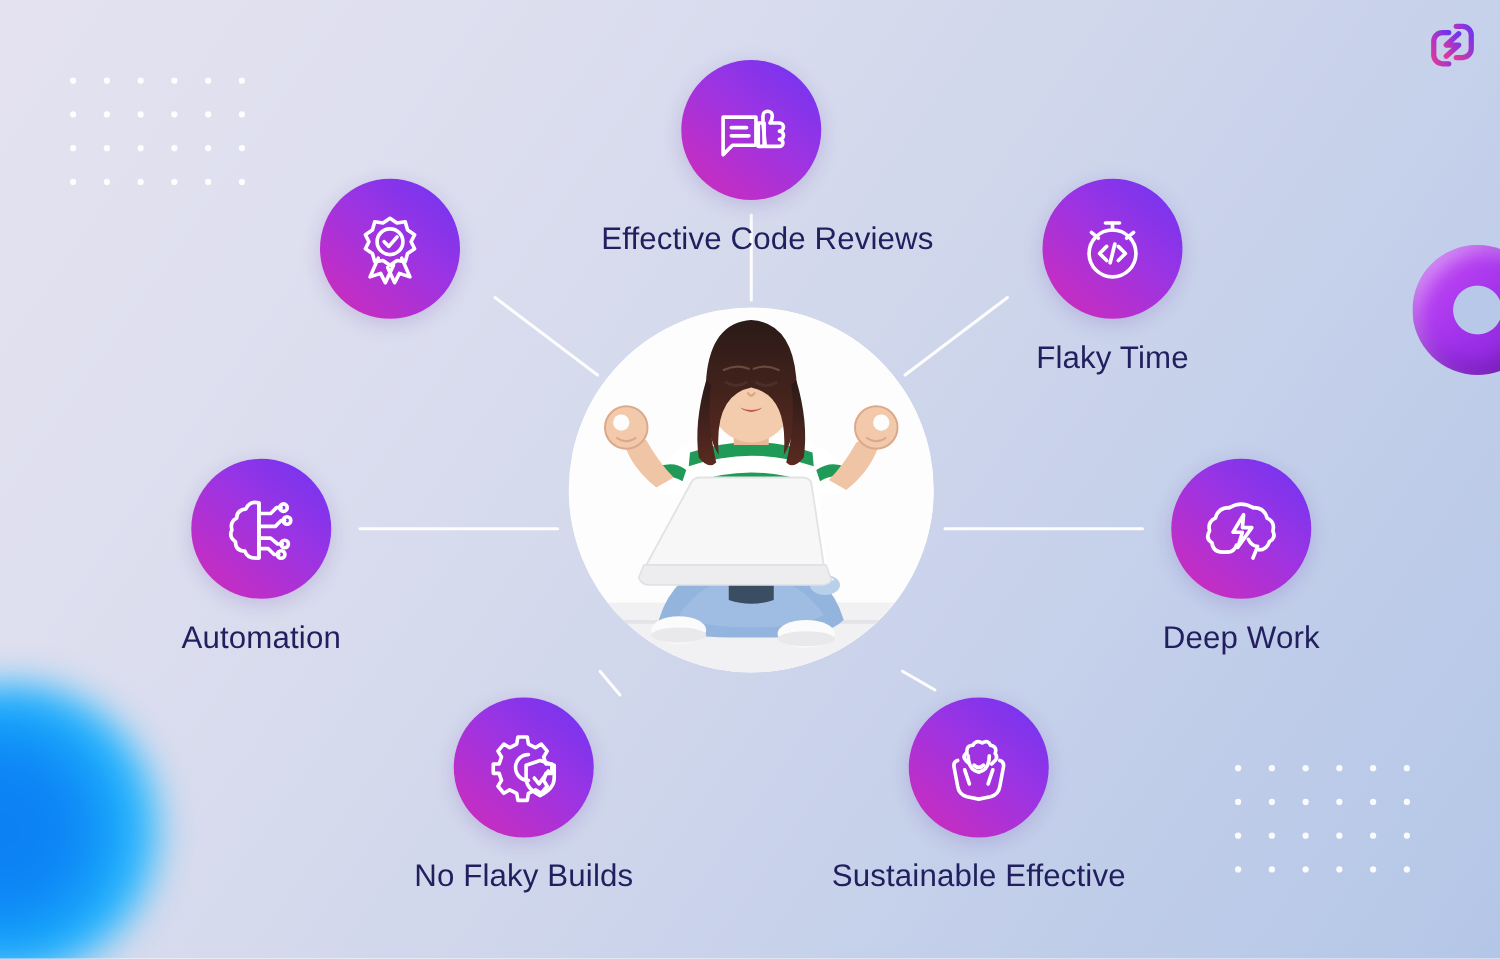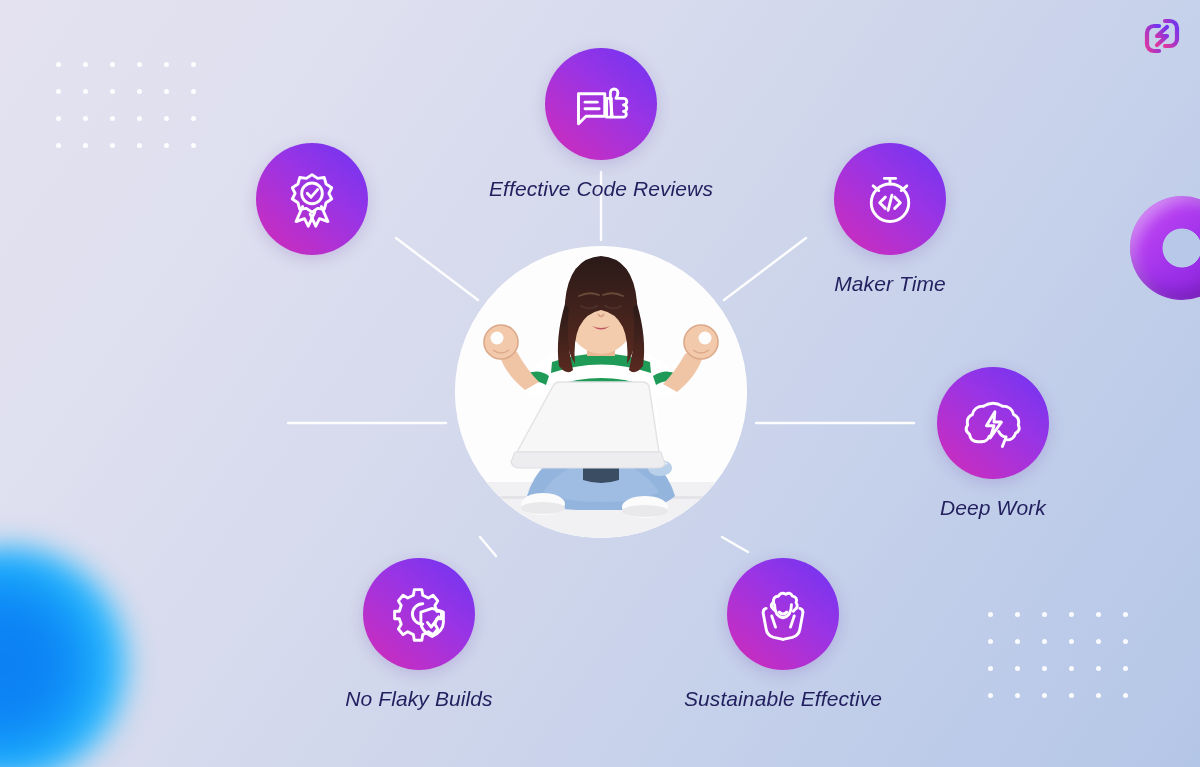--- a/index.html
+++ b/index.html
@@ -80,27 +80,26 @@
     width:112px; height:112px;
     margin:0 auto;
     border-radius:50%;
     background:linear-gradient(40deg,#cf2bb4 0%,#bd2fc9 22%,#9a34e4 58%,#6d34f3 100%);
     display:flex; align-items:center; justify-content:center;
     box-shadow:0 4px 16px rgba(90,35,160,.18);
   }
   .bubble svg { width:60px; height:60px; display:block; }
   .node-label {
     margin-top:16px;
-    font-size:21px;
+    font-size:25px;
     font-weight:400;
     letter-spacing:.1px;
     color:#211f5e;
     white-space:nowrap;
     line-height:1.2;
-    font-style:italic;
   }
 
   .n-reviews    { left:601px; top:48px;  }
   .n-productive { left:312px; top:143px; }
   .n-maker      { left:890px; top:143px; }
   .n-automation { left:209px; top:367px; }
   .n-deep       { left:993px; top:367px; }
   .n-flaky      { left:419px; top:558px; }
   .n-sustain    { left:783px; top:558px; }
 </style>
@@ -297,23 +296,40 @@
         <circle cx="32" cy="36" r="20"></circle>
         <path d="M26 10 h12"></path>
           <path d="M32 10 v6"></path>
         <path d="M14 18 l6 5"></path>
           <path d="M50 18 l-6 5"></path>
         <path d="M27 30 l-6 6 l6 6"></path>
         <path d="M37 30 l6 6 l-6 6"></path>
         <path d="M34 28 l-4 16"></path>
       </svg>
     </div>
-    <div class="node-label">Maker Time</div>
-  </div>
-
+    <div class="node-label">Flaky Time</div>
+  </div>
+
+  <div class="node n-automation">
+    <div class="bubble">
+      <svg viewBox="0 0 64 64" fill="none" stroke="#ffffff" stroke-width="3.1" stroke-linecap="round" stroke-linejoin="round">
+        <path d="M30 10 q-8 -2 -11 5 q-8 1 -8 8 q-6 3 -4 10 q-3 6 3 10 q0 8 8 8 q2 7 12 6 z"></path>
+        <path d="M30 10 v47"></path>
+        <path d="M30 19 h10 l5 -5 h4"></path>
+        <path d="M30 30 h14 l5 -5 h3"></path>
+        <path d="M30 40 h10 l6 5 h4"></path>
+        <path d="M30 49 h8 l5 5 h4"></path>
+        <circle cx="51" cy="14" r="3.2"></circle>
+        <circle cx="54" cy="25" r="3.2"></circle>
+        <circle cx="52" cy="45" r="3.2"></circle>
+        <circle cx="49" cy="54" r="3.2"></circle>
+      </svg>
+    </div>
+    <div class="node-label">Automation</div>
+  </div>
 
   <div class="node n-deep">
     <div class="bubble">
       <svg viewBox="0 0 64 64" fill="none" stroke="#ffffff" stroke-width="3.1" stroke-linecap="round" stroke-linejoin="round">
         <path d="M22 14 q-10 0 -12 9 q-7 3 -5 11 q-4 6 2 10 q1 8 9 8 l4 0"></path>
         <path d="M42 14 q10 0 12 9 q7 3 5 11 q3 6 -3 9 q-2 7 -9 7"></path>
         <path d="M22 14 q10 -6 20 0"></path>
         <path d="M20 52 q6 0 8 -6"></path>
         <path d="M38 41 q3 6 8 6 l-4 10"></path>
         <path d="M34 20 l-9 15 h8 l-4 13 l12 -17 h-8 z"></path>

